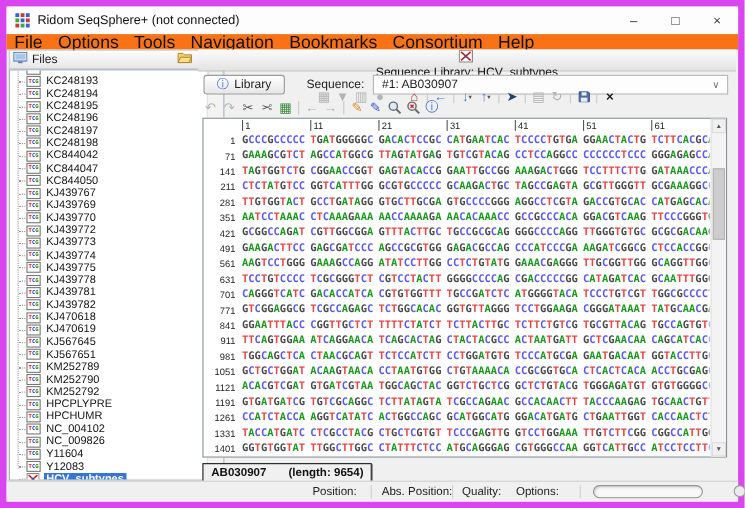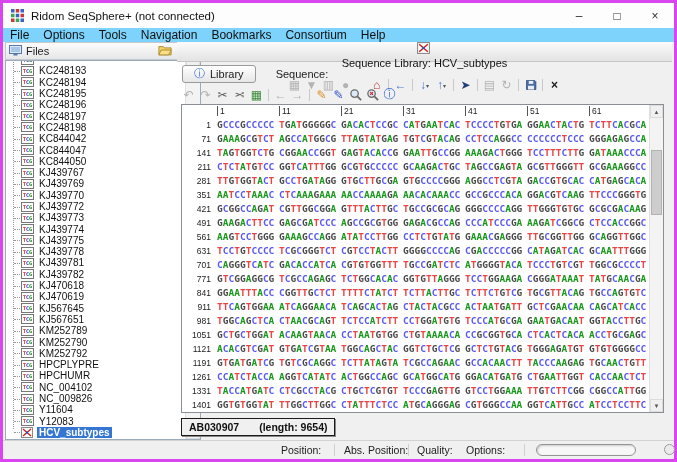--- a/index.html
+++ b/index.html
@@ -1,26 +1,26 @@
 <!DOCTYPE html>
 <html><head>
 <meta charset="utf-8">
 <style>
 *{margin:0;padding:0;box-sizing:border-box;}
 html,body{width:677px;height:462px;}
 body{font-family:"Liberation Sans",sans-serif;background:#e8e8e8;position:relative;overflow:hidden;}
-.window{position:absolute;inset:0;border:3px solid #d946ef;background:#f0f0f0;}
+.window{position:absolute;inset:0;border:6px solid #d946ef;background:#f0f0f0;}
 
 .titlebar{position:absolute;left:0;top:0;right:0;height:25px;background:#fdfdfd;display:flex;align-items:center;}
 .appicon{margin-left:7px;width:15px;height:15px;flex:none;}
 .title{margin-left:6px;font-size:11.5px;color:#111;}
 .wcontrols{margin-left:auto;display:flex;height:100%;}
 .wbtn{width:38px;height:100%;display:flex;align-items:center;justify-content:center;font-size:12px;color:#333;}
 
-.menubar{position:absolute;left:0;top:25px;right:0;height:14px;display:flex;font-size:12px;color:#111;background:#7dd3fc;}
+.menubar{position:absolute;left:0;top:25px;right:0;height:14px;display:flex;font-size:16px;color:#111;background:#f97316;}
 .menu-item{padding:0 7px;}
 
 .lp{position:absolute;left:2px;top:39px;width:196px;bottom:19px;}
 .lp-header{height:18px;background:linear-gradient(#fcfcfc,#e7e7e7);border:1px solid #c3c9cf;display:flex;align-items:center;font-size:11px;color:#222;gap:4px;padding:0 3px;}
 .lph-right{margin-left:auto;display:flex;align-items:center;gap:3px;}
 .lp-tree{position:absolute;top:18px;left:0;right:0;bottom:0;background:#fff;border:1px solid #9aacbc;overflow:hidden;}
 .rows{position:absolute;left:0;top:0;right:15px;bottom:0;overflow:hidden;margin-top:-7px;}
 .rows::after{content:"";position:absolute;left:7px;top:0;bottom:10px;border-left:1px dotted #9a9a9a;}
 .trow{height:11.3px;display:flex;align-items:center;font-size:10px;color:#111;position:relative;padding-left:15px;}
 .trow::before{content:"";position:absolute;left:8px;top:50%;width:6px;border-top:1px dotted #9a9a9a;}
@@ -450,20 +450,24 @@
           <span class="tsep"></span>
           <span class="tbi" style="color: rgb(26, 26, 26); font-weight: 700;">×</span>
         </span>
     </div>
     <div class="rp-ctrl">
       <span class="lib-btn">
           <i class="info">ⓘ</i>
           <span>Library</span>
         </span>
       <span class="seq-label">Sequence:</span>
+      <span class="combo">
+          <span>#1: AB030907</span>
+          <span class="chev">∨</span>
+        </span>
     </div>
     <div class="rp-toolbar">
         <span class="tbi dis">↶</span>
         <span class="tbi dis">↷</span>
         <span class="tbi" style="color: rgb(85, 85, 85);">✂</span>
         <span class="tbi" style="color: rgb(85, 85, 85); transform: scaleX(-1);">✂</span>
         <span class="tbi" style="color: rgb(58, 138, 58);">▦</span>
         <span class="tsep"></span>
         <span class="tbi dis">←</span>
         <span class="tbi dis">→</span>

